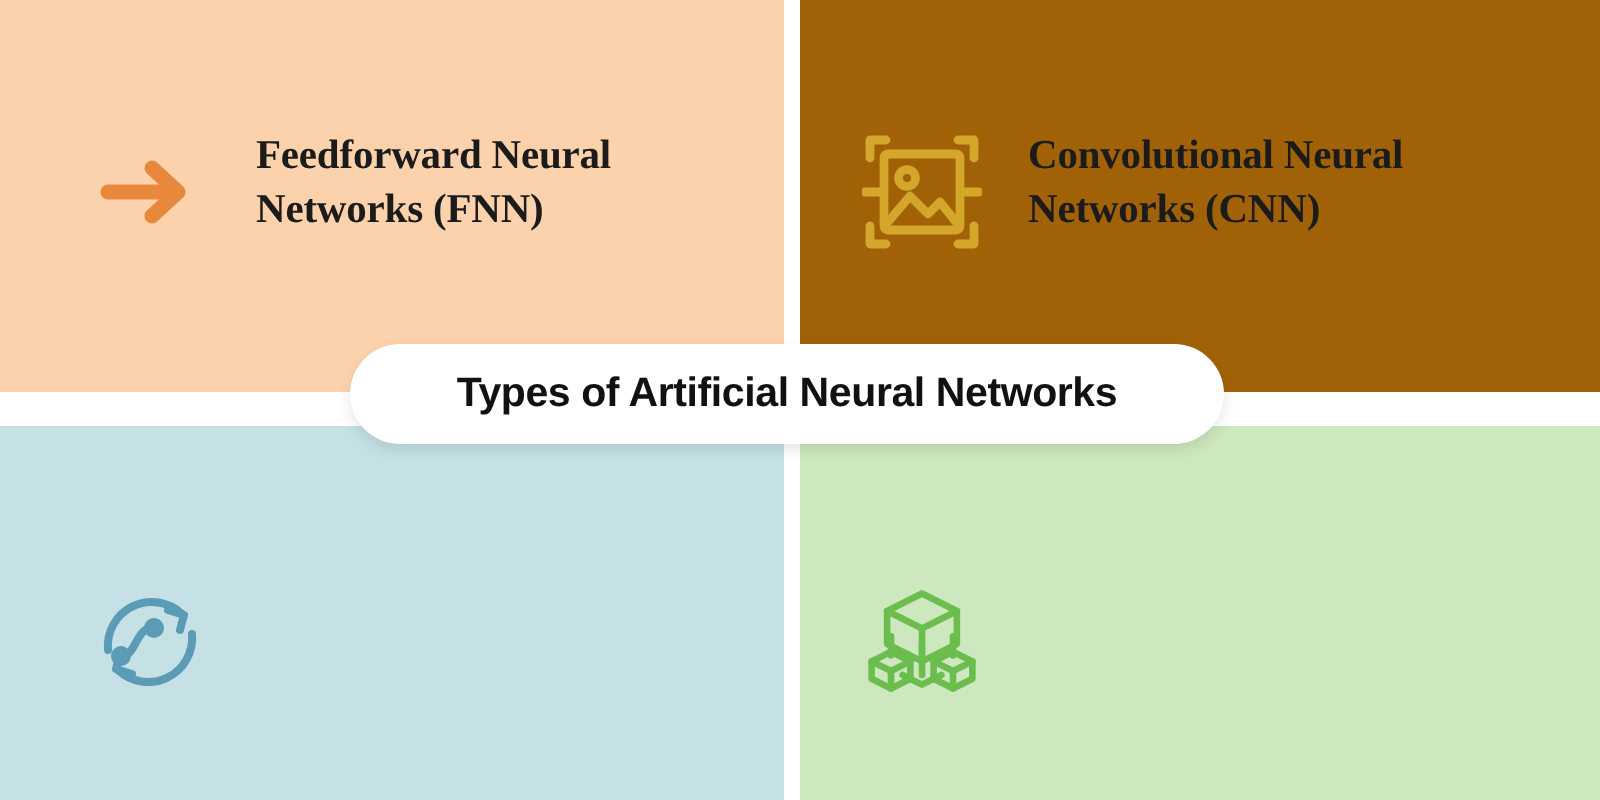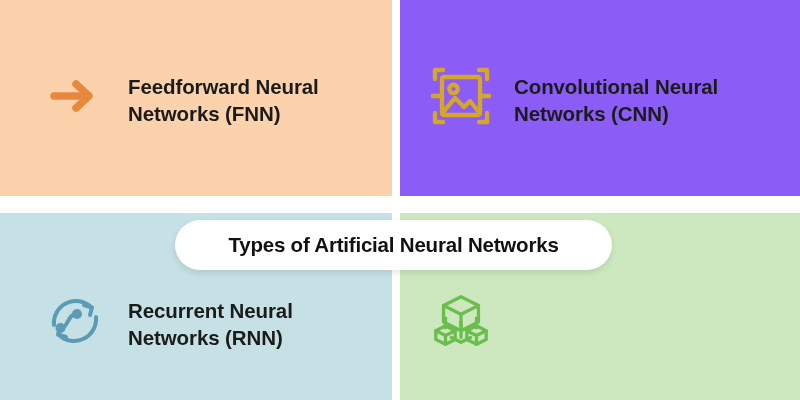--- a/index.html
+++ b/index.html
@@ -25,25 +25,26 @@
     align-items: center;
     box-sizing: border-box;
   }
   .q-tl { left: 0;     top: 0;     width: 392px; height: 196px; }
   .q-tr { left: 400px; top: 0;     width: 400px; height: 196px; }
   .q-bl { left: 0;     top: 213px; width: 392px; height: 187px; }
   .q-br { left: 400px; top: 213px; width: 400px; height: 187px; }
 
   .q-inner {
     display: flex;
-    align-items: flex-end;
+    align-items: flex-start;
     gap: 22px;
     padding-left: 44px;
     width: 100%;
     box-sizing: border-box;
+    font-family: Liberation Serif, serif;
   }
   .q-tr .q-inner, .q-br .q-inner { padding-left: 30px; }
 
   .icon-box {
     flex: 0 0 auto;
     width: 62px;
     height: 62px;
     display: flex;
     align-items: center;
     justify-content: center;
@@ -69,21 +70,20 @@
     top: 172px;
     width: 437px;
     height: 50px;
     background: #ffffff;
     border-radius: 25px;
     display: flex;
     align-items: center;
     justify-content: center;
     box-shadow: 0 3px 7px rgba(0,0,0,0.10);
     z-index: 5;
-    margin-top: 48px;
   }
   #center-pill .pill-text {
     font-size: 20.5px;
     font-weight: bold;
     color: #111111;
     letter-spacing: -0.2px;
     white-space: nowrap;
   }
 </style>
 </head>
@@ -99,21 +99,21 @@
             <line x1="5" y1="20" x2="38" y2="20"></line>
             <polyline points="27,8 40,20 27,32"></polyline>
           </g>
         </svg>
       </div>
       <div class="q-label">Feedforward Neural
 Networks (FNN)</div>
     </div>
   </div>
 
-  <div class="quadrant q-tr" style="background:#8b5cf6;">
+  <div class="quadrant q-tr" style="background:#a16207;">
     <div class="q-inner">
       <div class="icon-box">
         <svg width="60" height="60" viewBox="0 0 60 60" aria-hidden="true">
           <g fill="none" stroke="#D4A62A" stroke-width="4.4" stroke-linecap="round" stroke-linejoin="round">
 
             <polyline points="12,4 4,4 4,13"></polyline>
             <polyline points="48,4 56,4 56,13"></polyline>
             <polyline points="12,56 4,56 4,47"></polyline>
             <polyline points="48,56 56,56 56,47"></polyline>
 
@@ -144,22 +144,20 @@
 
             <path d="M50 25 A22 22 0 0 1 13 43"></path>
             <polyline points="20,45 12,42.5 14,35"></polyline>
 
             <path d="M15 36 C22 36 22 22 30 22"></path>
           </g>
           <circle cx="14.5" cy="36" r="5" fill="#5B9BB5"></circle>
           <circle cx="31" cy="22" r="5" fill="#5B9BB5"></circle>
         </svg>
       </div>
-      <div class="q-label">Recurrent Neural
-Networks (RNN)</div>
     </div>
   </div>
 
   <div class="quadrant q-br" style="background:#CDE8BE;">
     <div class="q-inner">
       <div class="icon-box">
         <svg width="64" height="58" viewBox="0 0 64 58" aria-hidden="true">
           <g fill="none" stroke="#6BBE4E" stroke-width="3.4" stroke-linecap="round" stroke-linejoin="round">
 
             <path d="M32 30 L32 46"></path>

